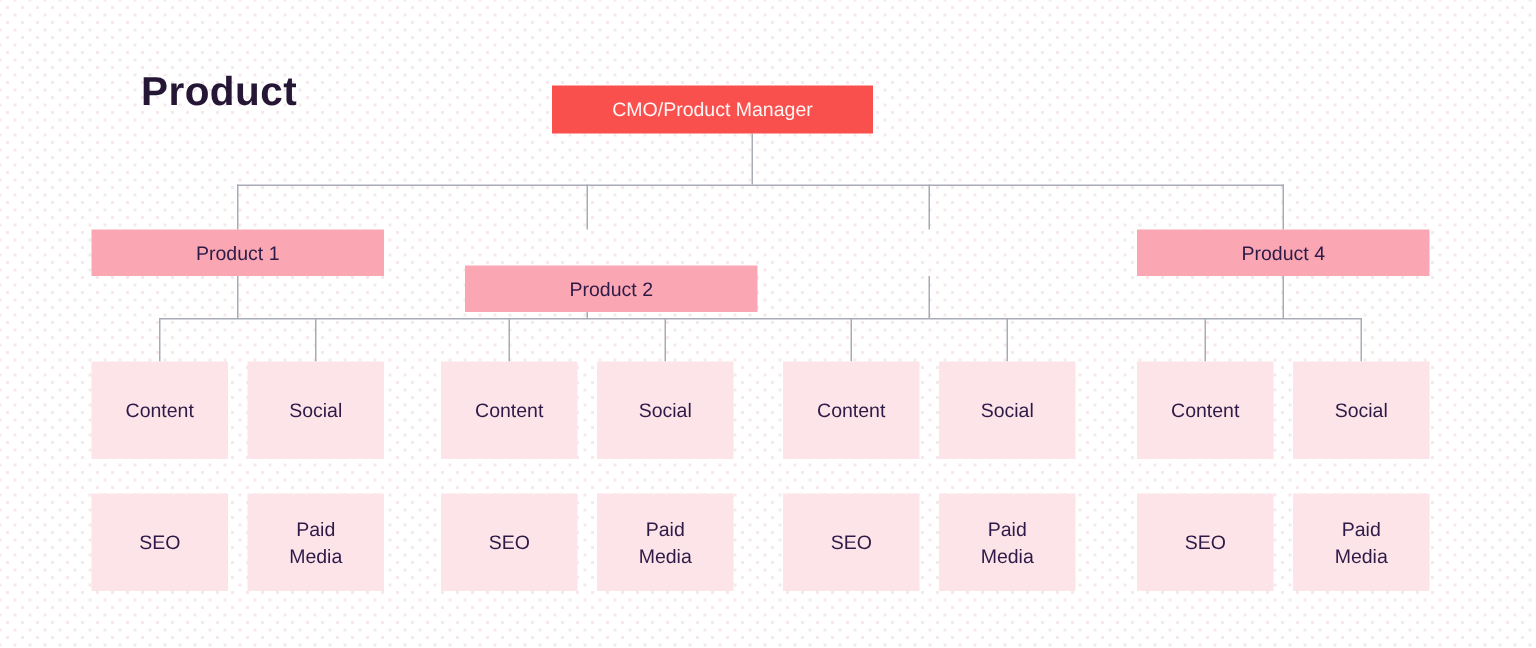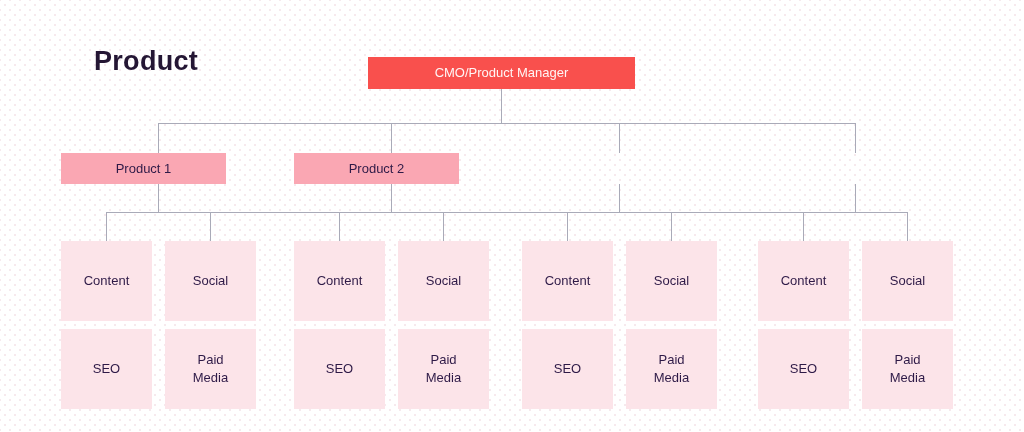--- a/index.html
+++ b/index.html
@@ -20,26 +20,26 @@
     position: absolute; left: 54px; top: 46px;
     font-size: 27px; font-weight: 700; letter-spacing: 0.3px;
     color: var(--title-text, #241634);
     margin-left: 40px;
   }
   .node {
     position: absolute; display: flex; align-items: center; justify-content: center;
     text-align: center; box-sizing: border-box;
     color: var(--text-dark, #2E1A47); font-size: 13px; line-height: 1.35;
   }
-  .root  { left: 368px; top: 57px; width: 267px; height: 32px;
+  .root  { left: 368px; top: 57px; width: 214px; height: 32px;
            background: var(--root-fill, #F9504D); color: var(--root-text, #ffffff); }
-  .product { top: 153px; width: 165px; height: 31px;
+  .product { top: 153px; width: 195px; height: 31px;
              background: var(--product-fill, #FAA7B3); }
-  .p-1 { left: 61px; }  .p-2 { left: 294px; }  .p-3 { left: 522px; }  .p-4 { left: 758px; }
-  .leaf { width: 91px; height: 80px; padding: 0 16px;
+  .p-1 { left: 61px; }  .p-2 { left: 310px; margin-top: 24px; }  .p-3 { left: 522px; }  .p-4 { left: 758px; }
+  .leaf { width: 91px; height: 65px; padding: 0 16px;
           background: var(--leaf-fill, #FCE4E9); }
   .row-1 { top: 241px; }  .row-2 { top: 329px; }
   .col-1a { left: 61px; }  .col-1b { left: 165px; }
   .col-2a { left: 294px; } .col-2b { left: 398px; }
   .col-3a { left: 522px; } .col-3b { left: 626px; }
   .col-4a { left: 758px; } .col-4b { left: 862px; }
   
   .cl { position: absolute; background: var(--connector, #A9AAB8); }
   .v-root { left: 501px; top: 89px;  width: 1px; height: 34px; }
   .h-l1   { left: 158px; top: 123px; width: 698px; height: 1px; }
@@ -78,20 +78,21 @@
   <div class="cl dl2 x-2b"></div>
   <div class="cl dl2 x-3a"></div>
   <div class="cl dl2 x-3b"></div>
   <div class="cl dl2 x-4a"></div>
   <div class="cl dl2 x-4b"></div>
 
   <div class="node root">CMO/Product Manager</div>
 
   <div class="node product p-1">Product 1</div>
   <div class="node product p-2">Product 2</div>
+  <div class="node product p-4">Product 4</div>
 
   <div class="node leaf row-1 col-1a">Content</div>
   <div class="node leaf row-1 col-1b">Social</div>
   <div class="node leaf row-2 col-1a">SEO</div>
   <div class="node leaf row-2 col-1b">Paid Media</div>
 
   <div class="node leaf row-1 col-2a">Content</div>
   <div class="node leaf row-1 col-2b">Social</div>
   <div class="node leaf row-2 col-2a">SEO</div>
   <div class="node leaf row-2 col-2b">Paid Media</div>

